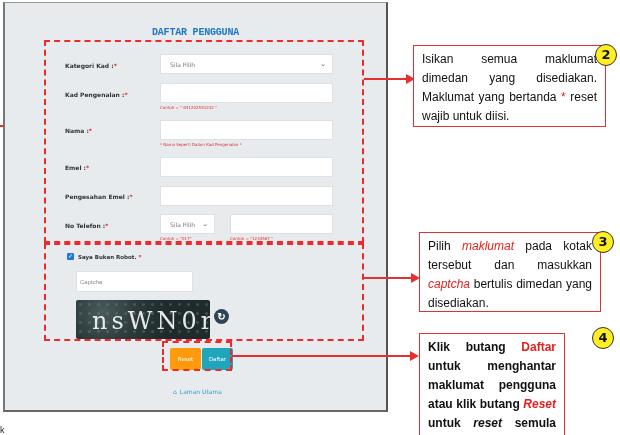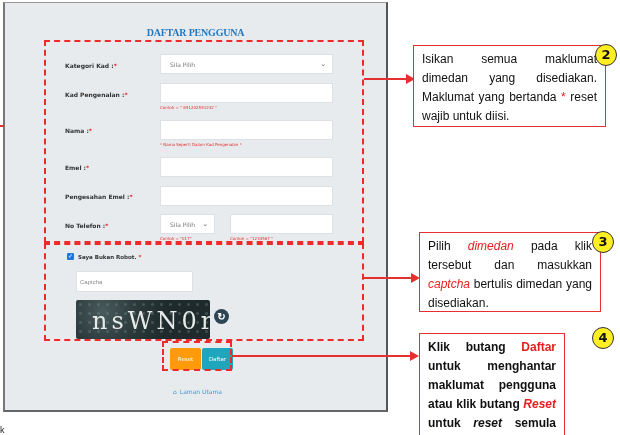--- a/index.html
+++ b/index.html
@@ -1,20 +1,20 @@
 <!DOCTYPE html>
 <html><head>
 <meta charset="utf-8">
 <style>
   * { box-sizing: border-box; margin: 0; padding: 0; }
   html, body { width: 620px; height: 435px; background: #ffffff; overflow: hidden; position: relative; font-family: "Liberation Sans", sans-serif; }
 
   .screen { position: absolute; left: 3px; top: 2px; width: 385px; height: 410px; background: #e8ebee; border-right: 2px solid #555; border-bottom: 2px solid #666; border-left: 2px solid #777; border-top: 1px solid #999; }
 
-  .page-title { position: absolute; left: 0; width: 100%; top: 24px; text-align: center; font-family: Liberation Serif, serif; font-weight: bold; font-size: 10px; color: #1f78c1; letter-spacing: -0.2px; }
+  .page-title { position: absolute; left: 0; width: 100%; top: 24px; text-align: center; font-family: Liberation Mono, monospace; font-weight: bold; font-size: 10px; color: #1f78c1; letter-spacing: -0.2px; }
 
   .lbl { position: absolute; left: 60px; font-family: "DejaVu Sans", sans-serif; font-weight: bold; font-size: 6px; color: #333; }
   .lbl .req { color: #e02020; }
 
   .field { position: absolute; background: #fff; border: 1px solid #dde1e5; height: 20px; }
   .select-txt { position: absolute; left: 9px; top: 6px; font-family: "DejaVu Sans", sans-serif; font-size: 6px; color: #777; }
   .chev { position: absolute; right: 6px; top: 5px; font-size: 7px; color: #666; }
 
   .hint { position: absolute; font-family: "DejaVu Sans", sans-serif; font-size: 4px; color: #e03030; white-space: nowrap; }
 
@@ -137,21 +137,21 @@
 
 <div class="line" style="left:232px; top:355px; width:181px; height:2px;"></div>
 <div class="arrow" style="left:410px; top:351px;"></div>
 
 <div class="callout" style="left:413px; top:45px; width:193px; height:82px;">
   <span>Isikan semua maklumat dimedan yang disediakan. Maklumat yang bertanda </span><span class="red">*</span><span> reset wajib untuk diisi.</span>
 </div>
 <div class="badge" style="left:595px; top:44px;">2</div>
 
 <div class="callout" style="left:419px; top:232px; width:182px; height:80px;">
-  <span>Pilih </span><span class="red it">dimedan</span><span> pada klik tersebut dan masukkan </span><span class="red it">captcha</span><span> bertulis dimedan yang disediakan.</span>
+  <span>Pilih </span><span class="red it">maklumat</span><span> pada kotak tersebut dan masukkan </span><span class="red it">captcha</span><span> bertulis dimedan yang disediakan.</span>
 </div>
 <div class="badge" style="left:592px; top:231px;">3</div>
 
 <div class="callout" style="left:419px; top:333px; width:146px; height:107px;font-weight:bold;">
   <span>Klik butang </span><span class="red">Daftar</span><span> untuk menghantar maklumat pengguna atau klik butang </span><span class="red it">Reset</span><span> untuk </span><span class="it">reset</span><span> semula maklumat pengguna</span>
 </div>
 <div class="badge" style="left:592px; top:327px;">4</div>
 
 <div class="footer-text">k</div>
 

